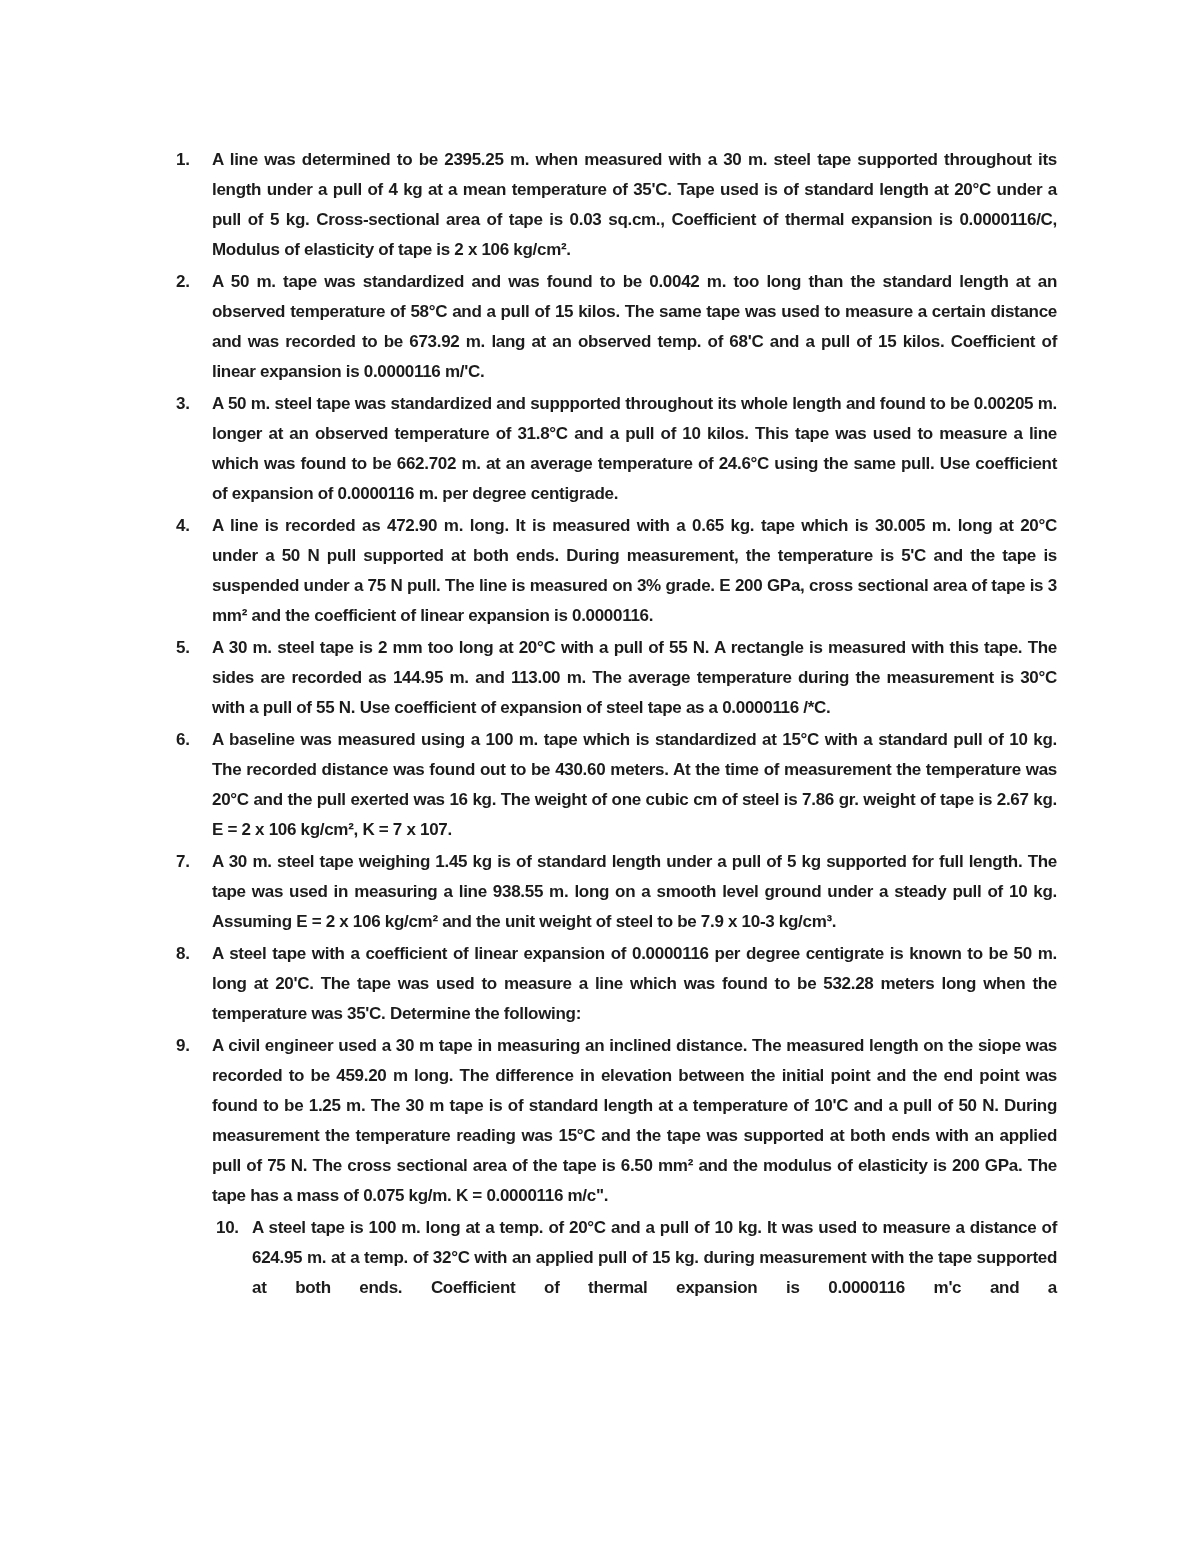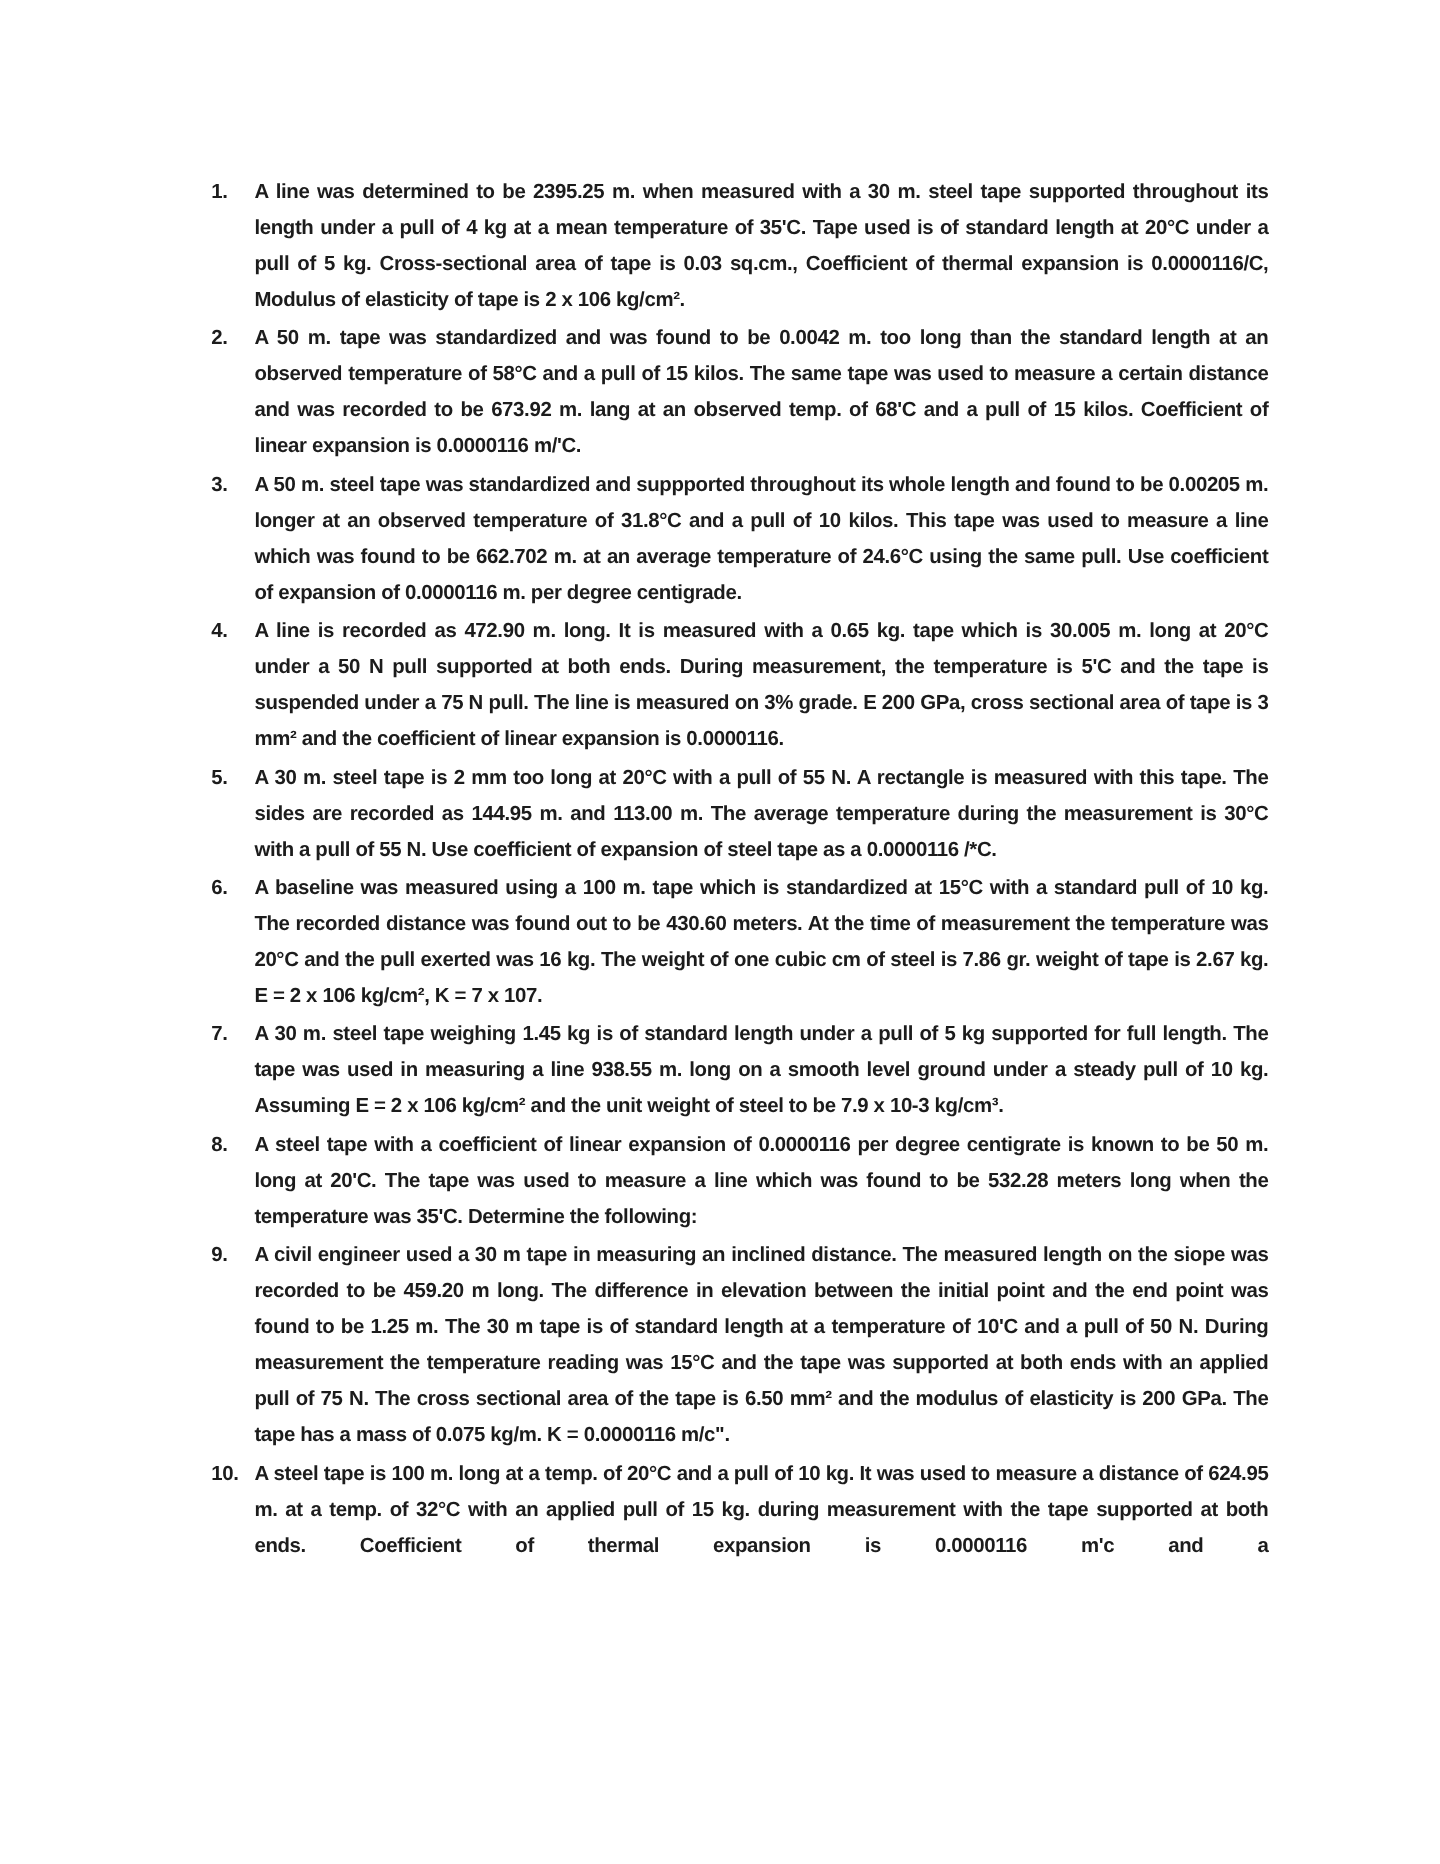--- a/index.html
+++ b/index.html
@@ -33,21 +33,21 @@
     text-align: justify;
   }
   .item .num {
     position: absolute;
     left: 0;
     top: 0;
     width: 36px;
     text-align: left;
   }
   
-  .item.cutoff { text-align-last: justify; }
+  .item.cutoff { text-align-last: justify; margin-left: 40px; }
 </style>
 </head>
 <body>
 
 <div class="page">
   <div class="problem-list">
   <div class="item">
     <span class="num">1.</span><span>A line was determined to be 2395.25 m. when measured with a 30 m. steel tape supported throughout its length under a pull of 4 kg at a mean temperature of 35'C. Tape used is of standard length at 20°C under a pull of 5 kg. Cross-sectional area of tape is 0.03 sq.cm., Coefficient of thermal expansion is 0.0000116/C, Modulus of elasticity of tape is 2 x 106 kg/cm².</span>
   </div>
 

